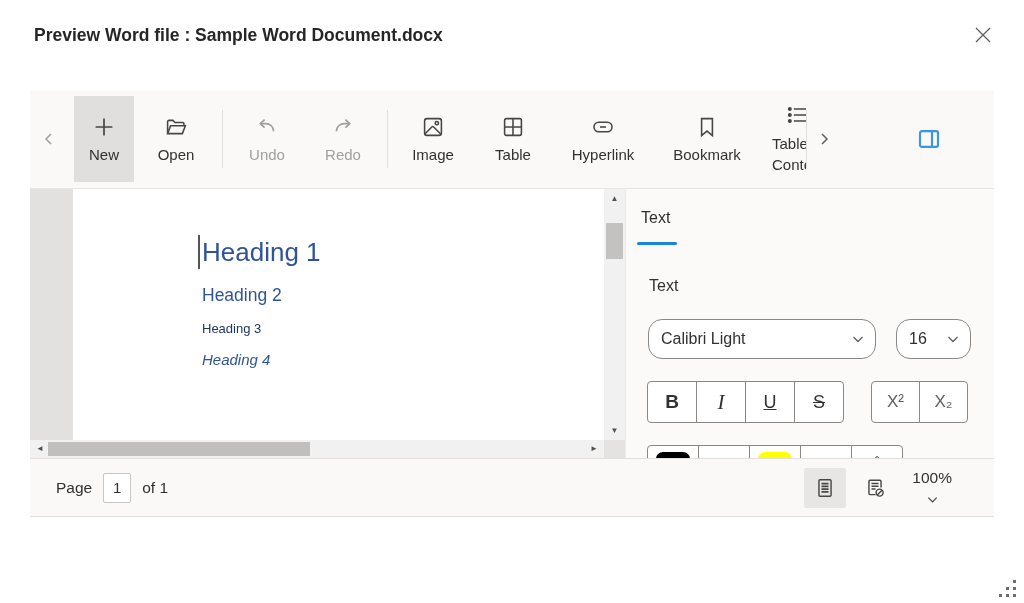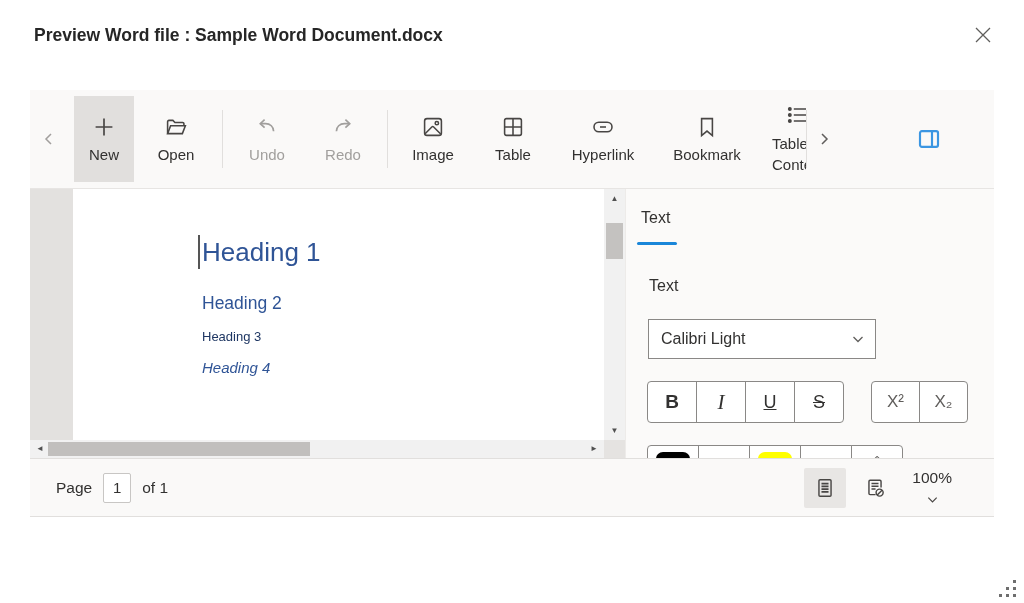--- a/index.html
+++ b/index.html
@@ -24,41 +24,41 @@
   .panel-toggle { width:46px; height:60px; border:none; background:none; display:flex; align-items:center; justify-content:center; margin-right:42px; }
 
   
   .content { display:flex; height:270px; border-top:1px solid #e7e5e3; }
   .docarea { width:595px; position:relative; background:#fff; }
   .gutter { position:absolute; left:0; top:0; width:43px; height:252px; background:#e3e1df; }
   .page { position:absolute; left:43px; top:0; width:531px; height:252px; background:#fff; padding:48px 0 0 129px; }
   .h-doc { color:#2f5496; }
   .doc-h1 { font-size:26px; font-weight:300; position:relative; }
   .doc-h1 .caret { position:absolute; left:-4px; top:-2px; width:1.5px; height:34px; background:#555; }
-  .doc-h2 { font-size:17.5px; margin-top:25px; font-weight:400; }
+  .doc-h2 { font-size:17.5px; margin-top:17px; font-weight:400; }
   .doc-h3 { font-size:13px; margin-top:15px; color:#1f3763; }
   .doc-h4 { font-size:15px; margin-top:15px; font-style:italic; }
 
   .vscroll { position:absolute; right:0; top:0; width:21px; height:252px; background:#f1f1f1; }
   .vscroll .arr { position:absolute; left:0; width:21px; height:16px; text-align:center; font-size:8px; color:#505050; line-height:16px; }
   .vscroll .arr.up { top:2px; } .vscroll .arr.down { bottom:2px; }
   .vthumb { position:absolute; left:2px; right:2px; top:34px; height:36px; background:#c4c2c0; }
 
   .hscroll { position:absolute; left:0; bottom:0; width:595px; height:18px; background:#f1f1f1; }
   .hscroll .arr { position:absolute; top:0; width:16px; height:18px; text-align:center; font-size:8px; color:#505050; line-height:18px; }
   .hscroll .arr.left { left:2px; } .hscroll .arr.right { right:23px; }
   .hthumb { position:absolute; left:18px; top:2px; width:262px; height:14px; background:#c1bfbd; }
   .scroll-corner { position:absolute; right:0; bottom:0; width:21px; height:18px; background:#e5e3e1; }
 
   
   .panel { width:369px; position:relative; background:#fbfaf9; border-left:1px solid #edebe9; overflow:hidden; }
   .panel-tab { position:absolute; left:15px; top:20px; font-size:16px; color:#323130; background:none; border:none; }
   .tab-underline { position:absolute; left:11px; top:53px; width:40px; height:3px; background:#1a86d9; border-radius:2px; }
   .panel-section { position:absolute; left:23px; top:88px; font-size:16px; color:#323130; }
-  .select { position:absolute; height:40px; background:#fff; border:1px solid #8a8886; border-radius:0; display:flex; align-items:center; justify-content:space-between; padding:0 10px 0 12px; font-size:16px; color:#323130; }
+  .select { position:absolute; height:40px; background:#fff; border:1px solid #8a8886; border-radius:14px; display:flex; align-items:center; justify-content:space-between; padding:0 10px 0 12px; font-size:16px; color:#323130; }
   .font-select { left:22px; top:130px; width:228px; }
   .size-select { left:270px; top:130px; width:75px; }
   .btn-group { position:absolute; top:192px; display:flex; }
   .grp1 { left:21px; } .grp2 { left:245px; }
   .fmt-btn { width:50px; height:42px; background:#fff; border:1px solid #8a8886; margin-left:-1px; display:flex; align-items:center; justify-content:center; font-size:19px; color:#323130; }
   .btn-group .fmt-btn:first-child { border-radius:4px 0 0 4px; margin-left:0; }
   .btn-group .fmt-btn:last-child { border-radius:0 4px 4px 0; }
   .btn-group .fmt-btn:only-child { border-radius:4px; }
   .grp2 .fmt-btn { width:49px; color:#605e5c; font-size:17px; }
   .b-bold { font-weight:700; }
@@ -231,20 +231,26 @@
       <div class="tab-underline"></div>
       <div class="panel-section">Text</div>
 
       <div class="select font-select">
         <span>Calibri Light</span>
         <svg width="14" height="14" viewBox="0 0 14 14" fill="none" stroke="#605e5c" stroke-width="1.3">
             <path d="M2.5 5 L7 9.5 L11.5 5"></path>
           </svg>
       </div>
 
+      <div class="select size-select">
+        <span>16</span>
+        <svg width="14" height="14" viewBox="0 0 14 14" fill="none" stroke="#605e5c" stroke-width="1.3">
+            <path d="M2.5 5 L7 9.5 L11.5 5"></path>
+          </svg>
+      </div>
 
       <div class="btn-group grp1">
         <button class="fmt-btn b-bold">B</button>
         <button class="fmt-btn b-italic">I</button>
         <button class="fmt-btn b-under">U</button>
         <button class="fmt-btn b-strike">S</button>
       </div>
 
       <div class="btn-group grp2">
         <button class="fmt-btn">X²</button>

